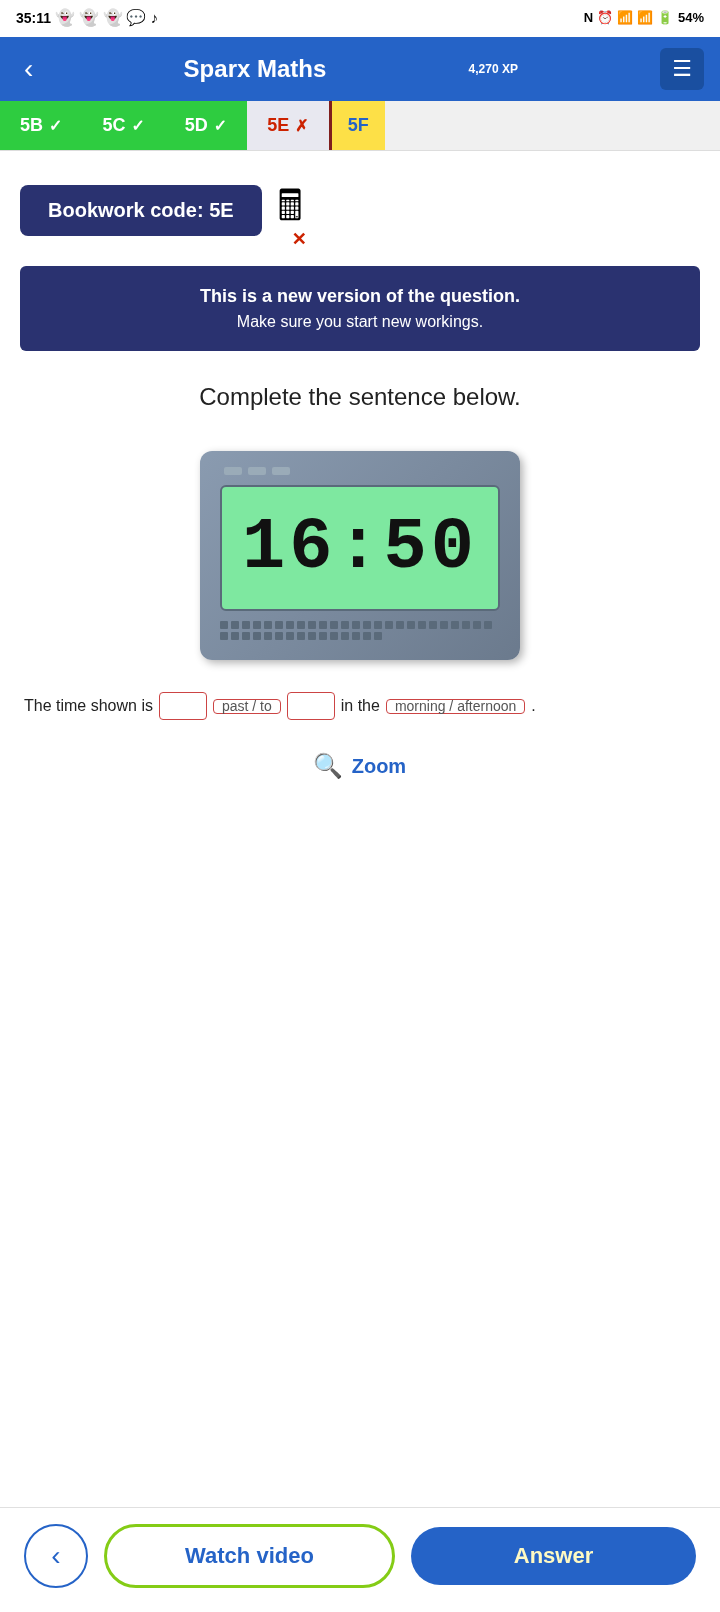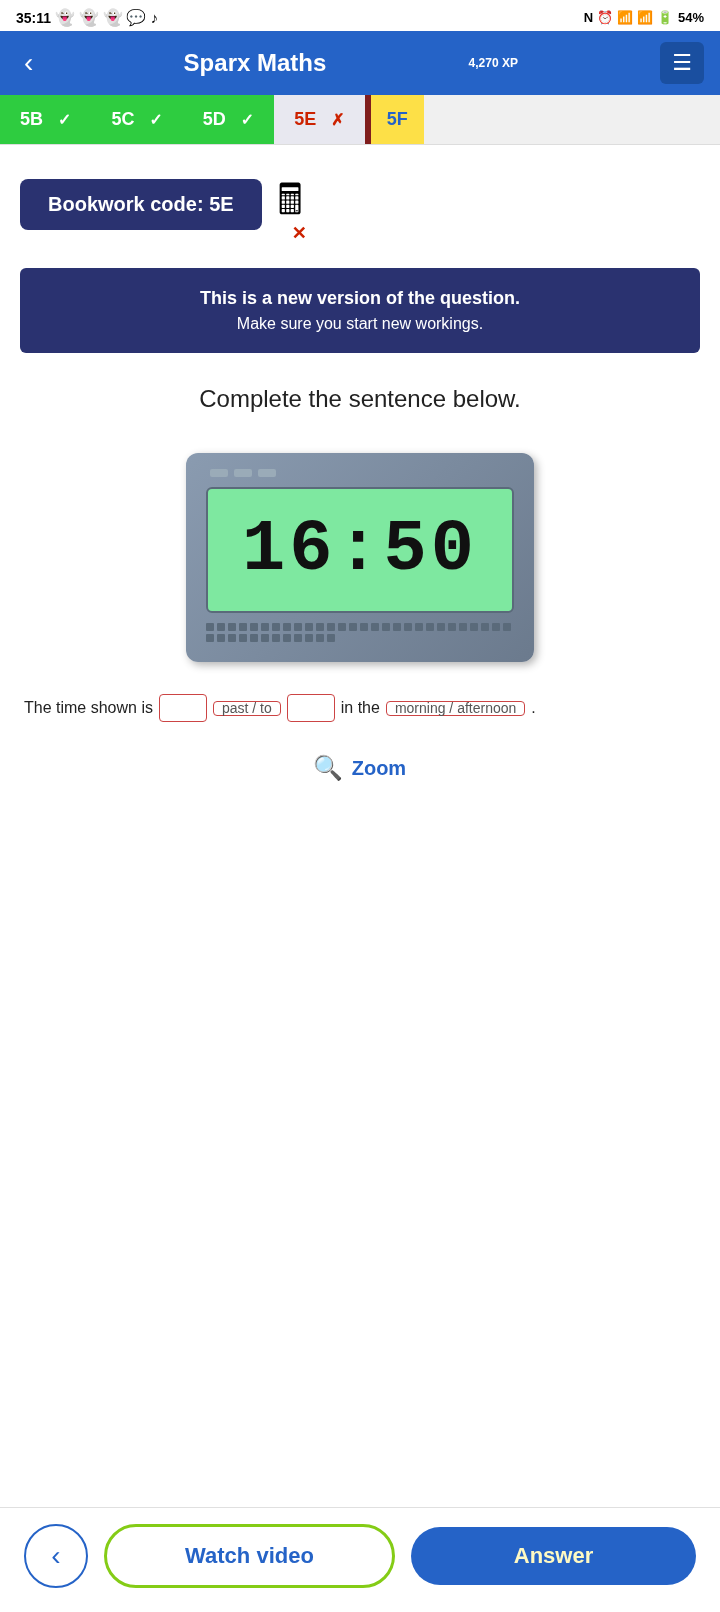--- a/index.html
+++ b/index.html
@@ -11,21 +11,21 @@
       background: #fff;
       overflow-x: hidden;
     }
 
     
     .status-bar {
       background: #fff;
       display: flex;
       justify-content: space-between;
       align-items: center;
-      padding: 8px 16px 4px;
+      padding: 8px 16px 10px;
       font-size: 14px;
       font-weight: 600;
     }
     .status-left { display: flex; align-items: center; gap: 4px; }
     .status-right { display: flex; align-items: center; gap: 4px; font-size: 13px; }
 
     
     .header {
       background: #2563c7;
       display: flex;
@@ -65,31 +65,31 @@
       display: flex;
       background: #f0f0f0;
       border-bottom: 1px solid #ddd;
     }
     .tab {
       padding: 14px 20px;
       font-size: 18px;
       font-weight: 700;
       display: flex;
       align-items: center;
-      gap: 15px;
+      gap: 6px;
       cursor: pointer;
     }
     .tab-complete {
       background: #2ecc40;
       color: #fff;
     }
     .tab-active {
       background: #e8e8f0;
       color: #cc2200;
-      border-right: 6px solid #7f1d1d;
+      border-right: 3px solid #7f1d1d;
     }
     .tab-partial {
       background: #fde047;
       color: #2563c7;
       font-size: 18px;
       font-weight: 700;
       padding: 14px 16px;
     }
     .tab-check { font-size: 16px; }
     .tab-x { color: #cc2200; font-size: 16px; }
@@ -97,21 +97,21 @@
     
     .content {
       padding: 24px 20px;
     }
 
     
     .bookwork-row {
       display: flex;
       align-items: center;
       gap: 16px;
-      margin-bottom: 28px;
+      margin-bottom: 20px;
     }
     .bookwork-badge {
       background: #2a3270;
       color: #fff;
       padding: 14px 28px;
       border-radius: 8px;
       font-size: 20px;
       font-weight: 600;
     }
     .calculator-icon {
@@ -158,21 +158,21 @@
     .clock-container {
       display: flex;
       justify-content: center;
       margin-bottom: 32px;
     }
     .clock-outer {
       background: linear-gradient(135deg, #8a9bb0, #6b7a8d);
       border-radius: 12px;
       padding: 16px 20px 20px;
       box-shadow: 3px 3px 8px rgba(0,0,0,0.3);
-      width: 348px;
+      width: 320px;
     }
     .clock-top-lights {
       display: flex;
       gap: 6px;
       margin-bottom: 10px;
       padding-left: 4px;
     }
     .clock-light {
       width: 18px;
       height: 8px;

